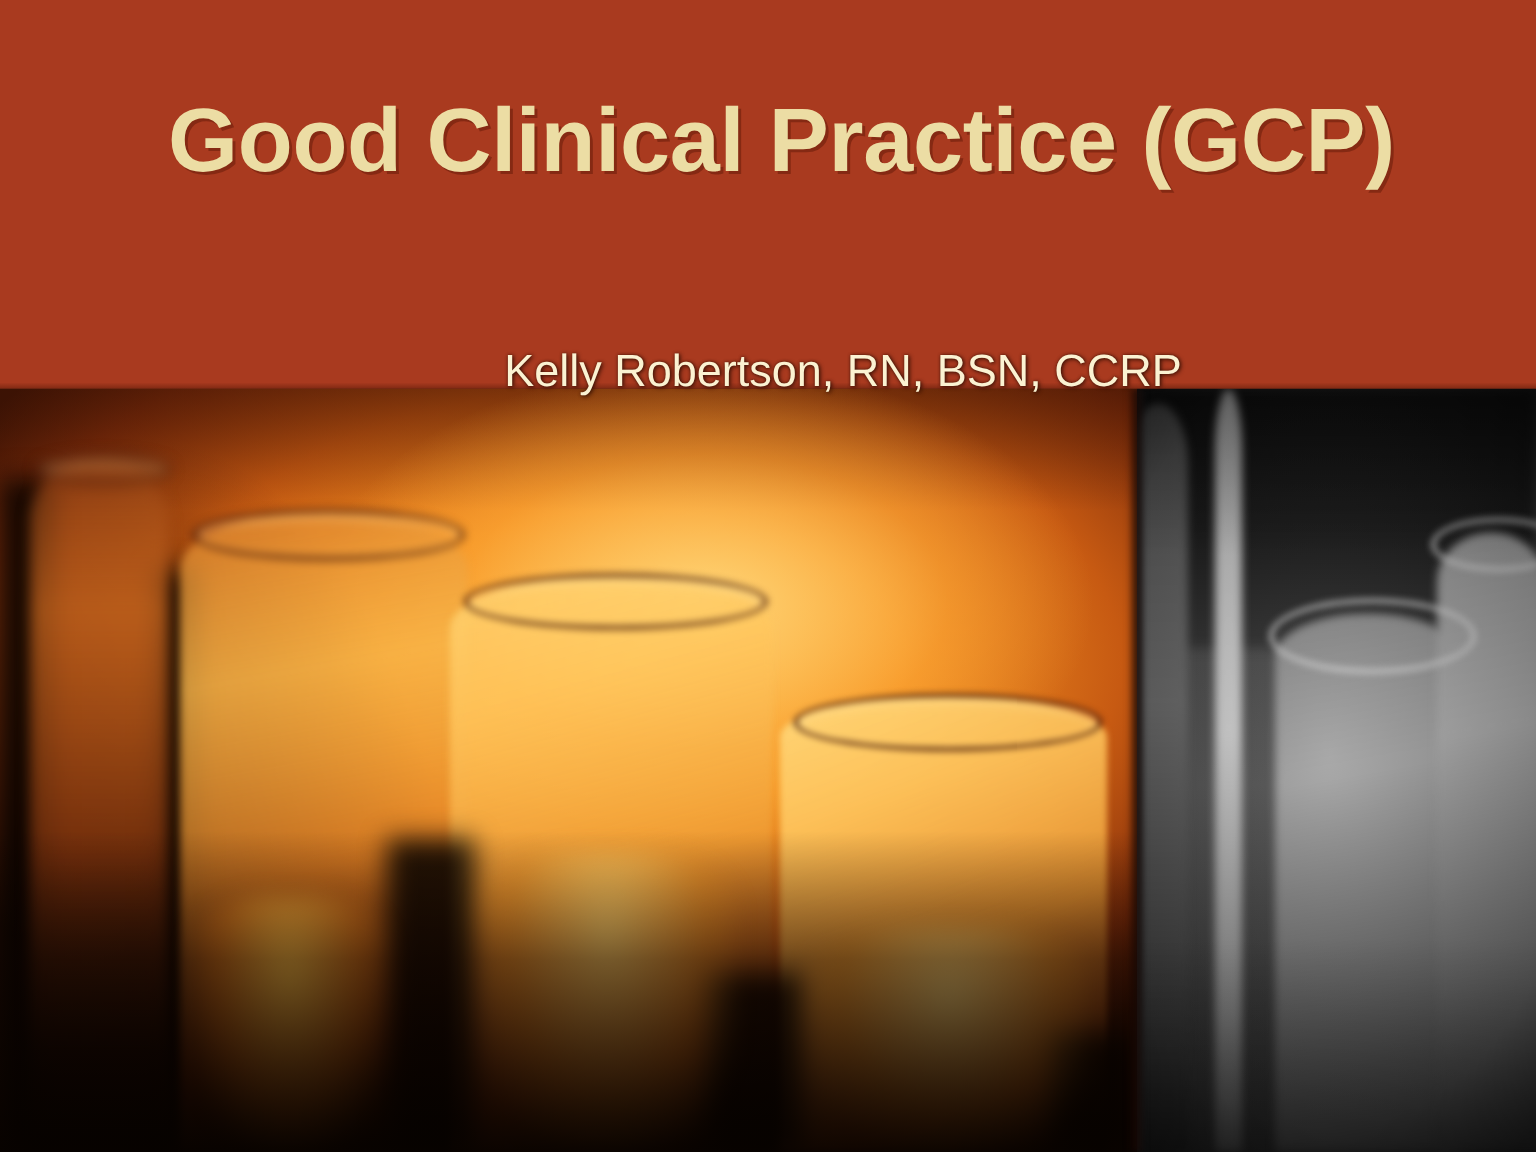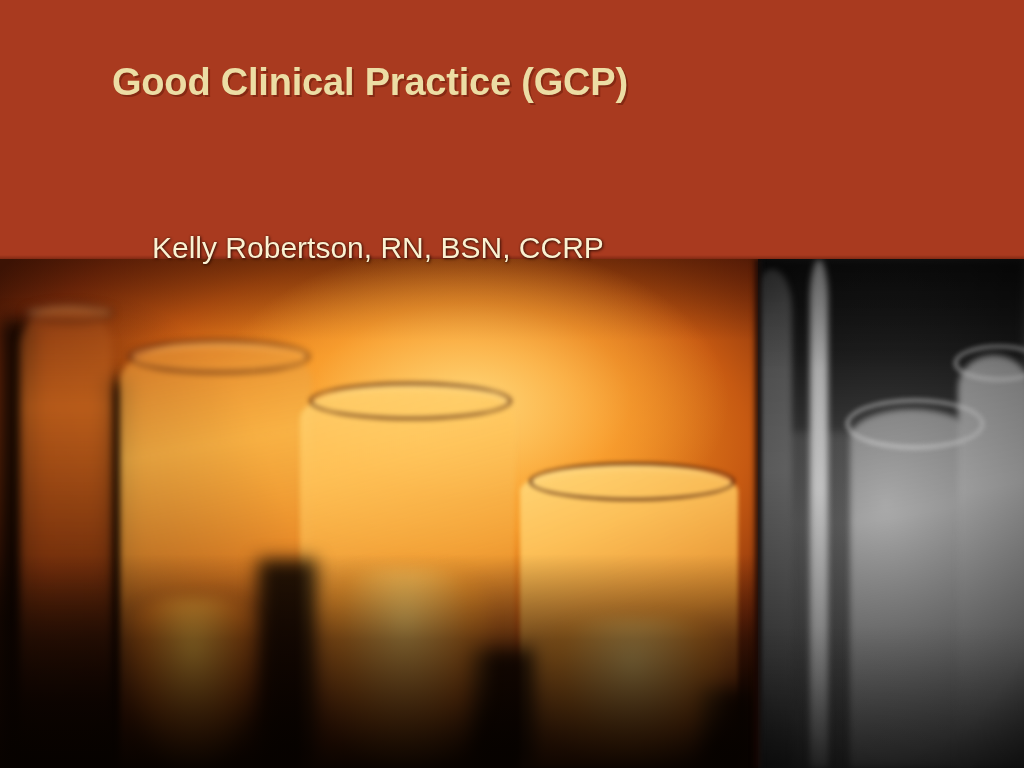--- a/index.html
+++ b/index.html
@@ -194,42 +194,42 @@
     position: absolute;
     left: 0; bottom: 0; width: 100%; height: 4px;
     background: linear-gradient(180deg, rgba(120,36,14,0) 0%, rgba(96,28,10,.55) 100%);
   }
 
   .slide-title {
     position: absolute;
     left: 112px;
     top: 62px;
     width: 860px;
-    font-size: 38px;
+    font-size: 60px;
     font-weight: bold;
     line-height: 1.08;
     color: #ecdda4;
     letter-spacing: -0.2px;
     text-shadow: 2px 2px 0 rgba(104,28,10,.55);
     white-space: nowrap;
   }
 
   
   .subtitle-block {
     position: absolute;
     left: 152px;
     top: 228px;
     width: 820px;
     font-size: 30px;
     line-height: 40px;
     color: #fbf2d2;
     text-shadow: 1px 1px 3px rgba(40,10,2,.85), 0 0 2px rgba(60,18,4,.6);
     white-space: nowrap;
   }
-  .subtitle-line { display: block; }
+  .subtitle-line { display: block; text-align: center; }
 </style>
 </head>
 <body>
 
 <div id="slide">
 
   <div class="photo-layer">
 
     <div class="photo-warm">
       <div class="warm-glow"></div>

